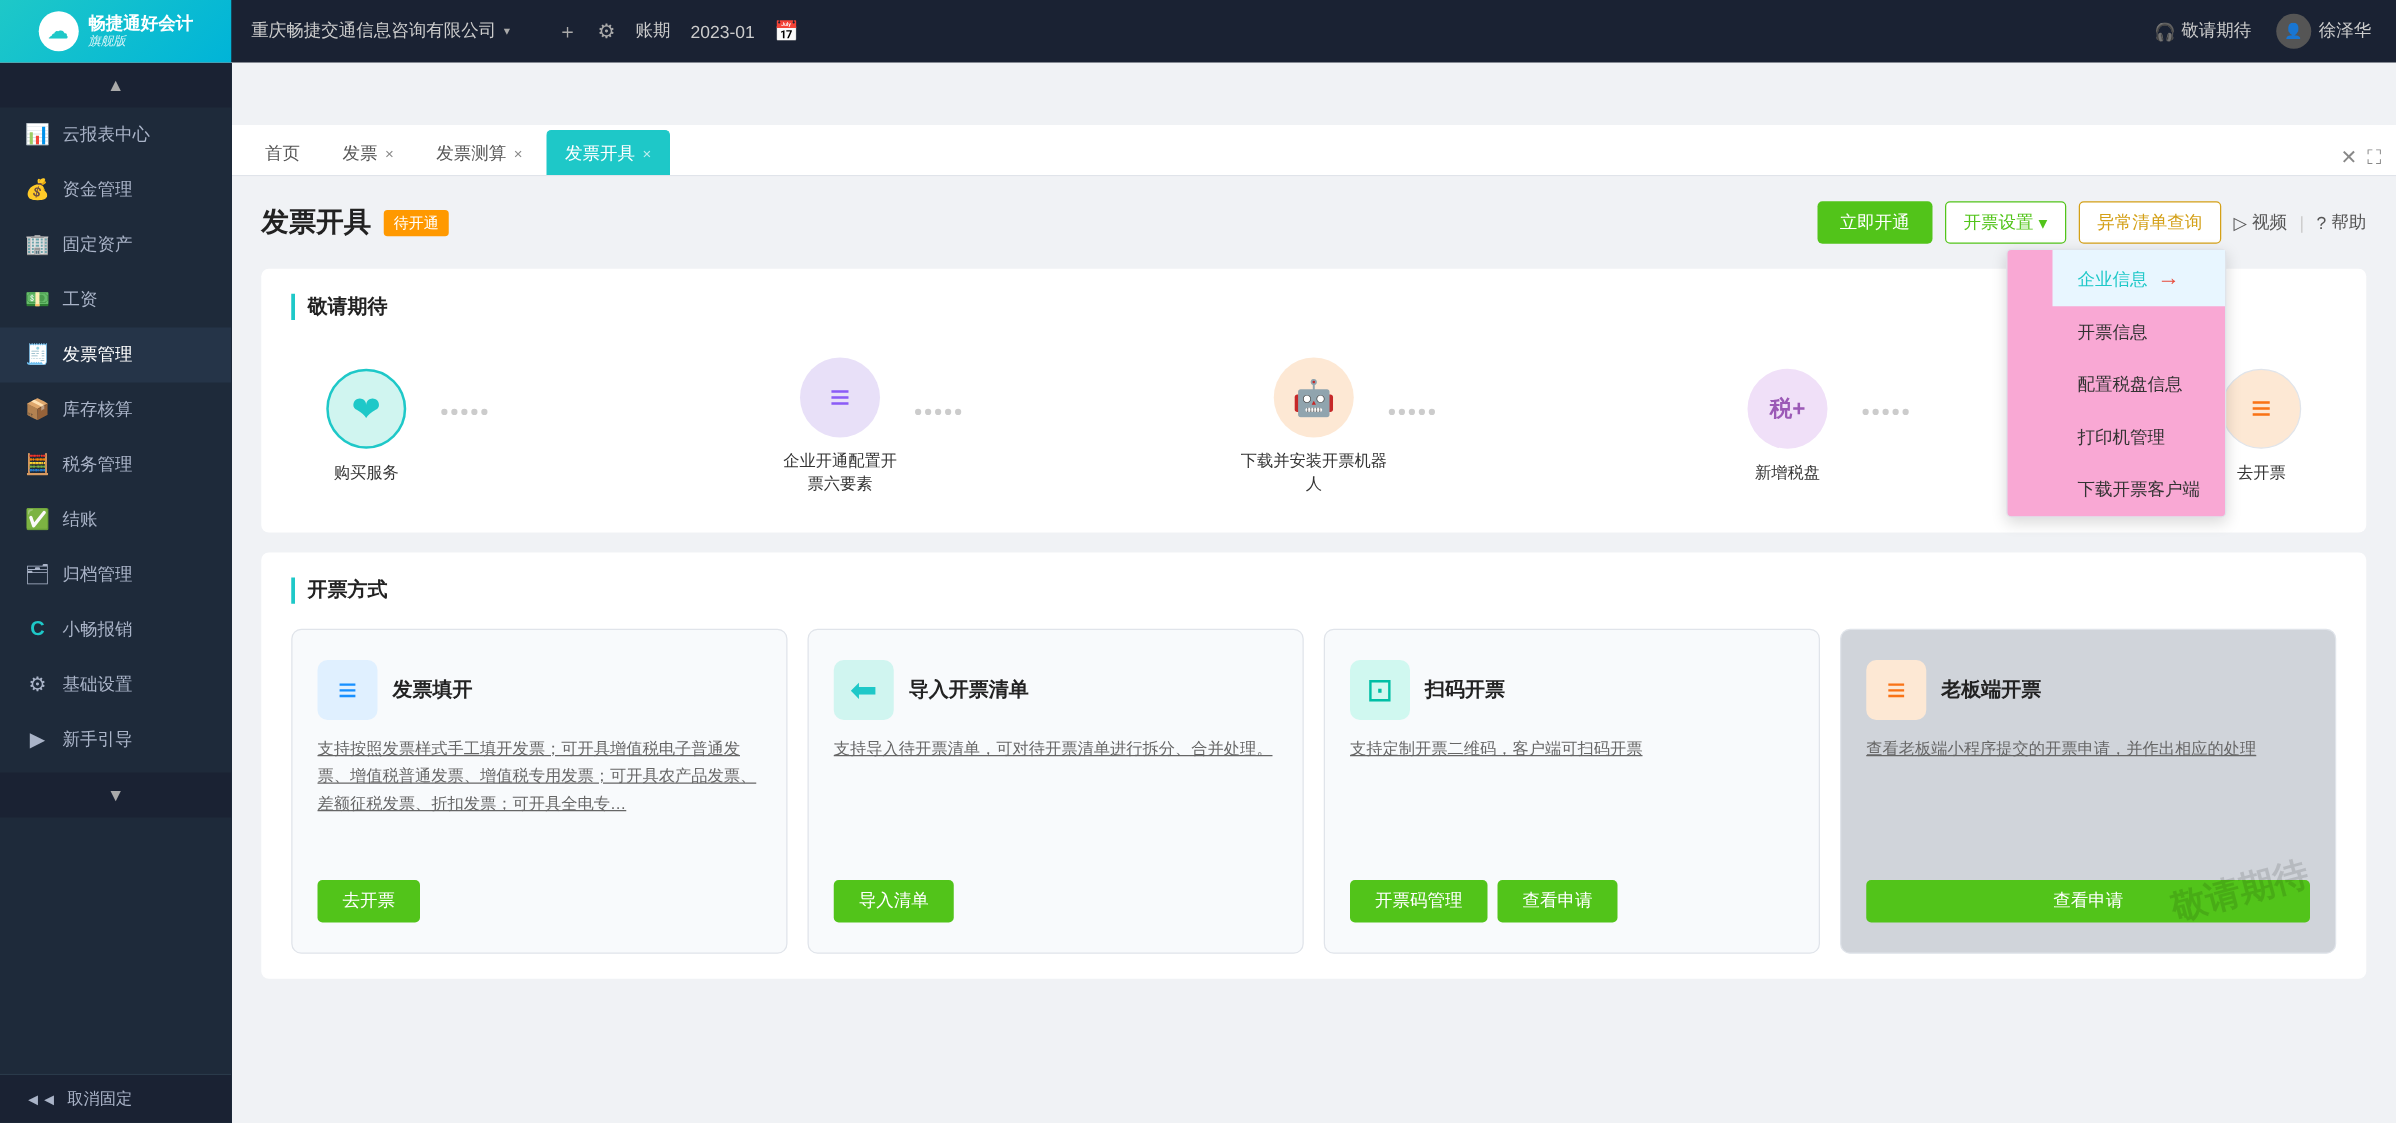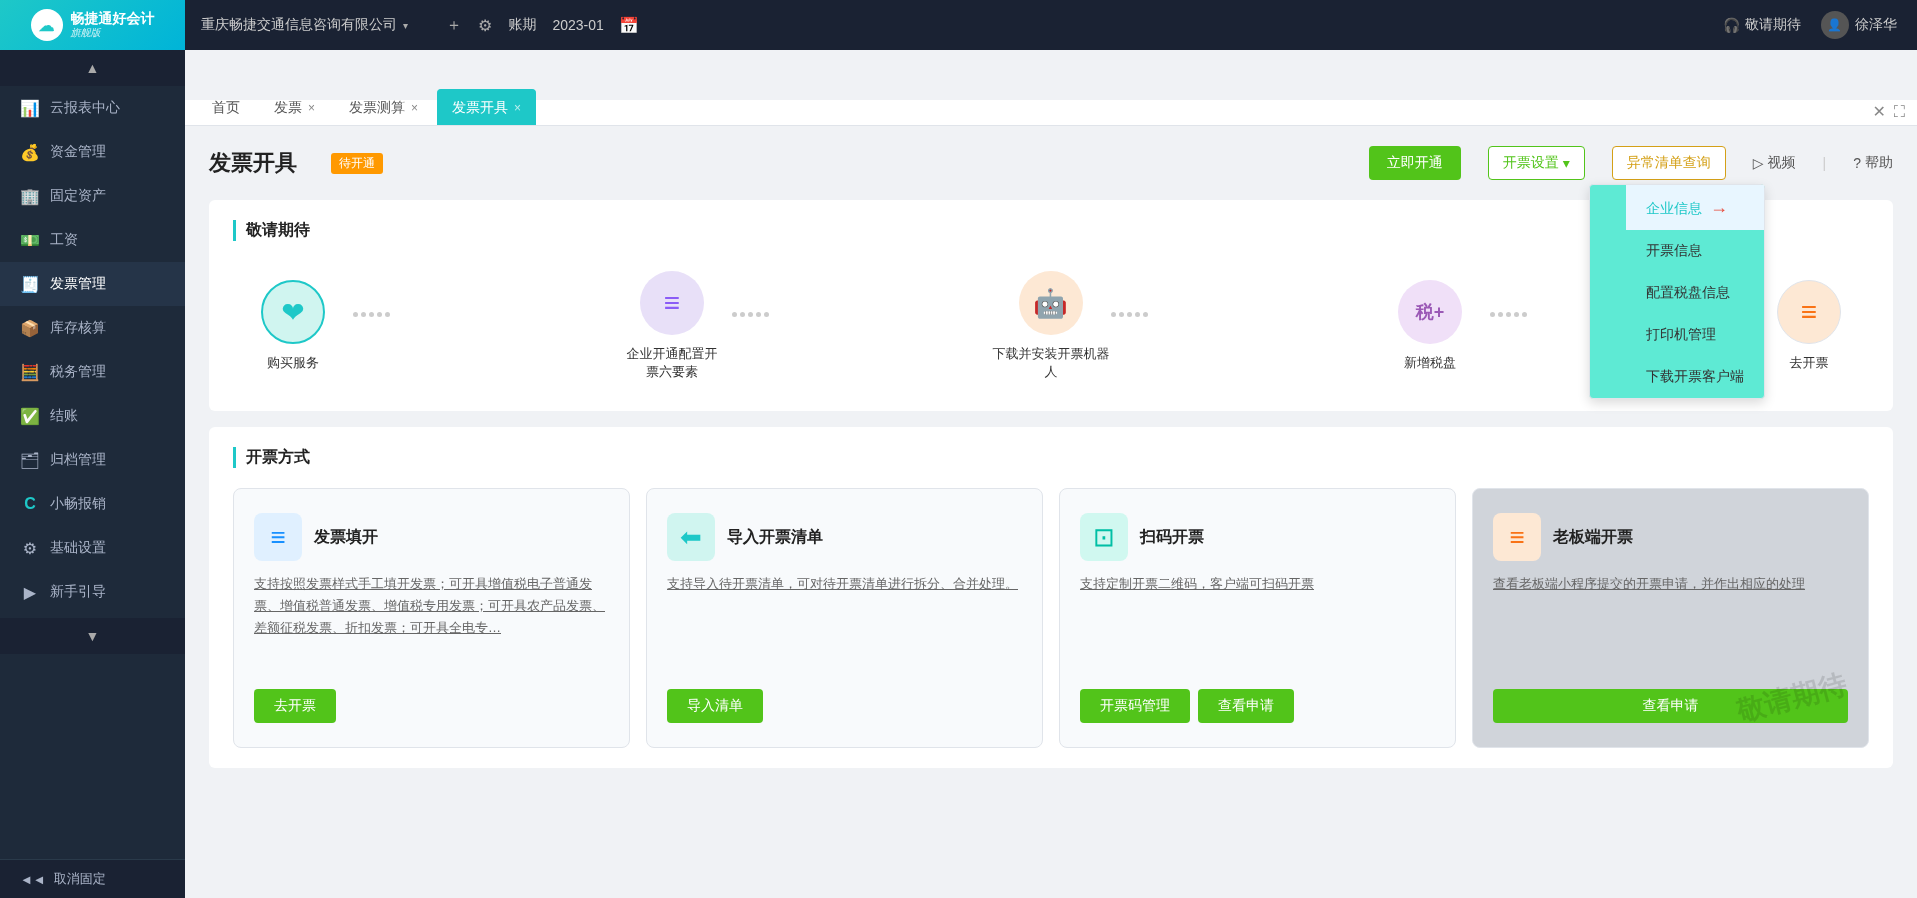--- a/index.html
+++ b/index.html
@@ -111,21 +111,21 @@
       margin-left: 185px;
       margin-top: 50px;
       height: calc(898px - 50px);
       display: flex;
       flex-direction: column;
       background: #f0f2f5;
     }
 
     
     .tab-bar {
-      height: 26px;
+      height: 41px;
       background: #fff;
       display: flex;
       align-items: flex-end;
       border-bottom: 1px solid #e0e4ea;
       padding: 0 12px;
       gap: 4px;
       flex-shrink: 0;
     }
     .tab-item {
       height: 36px;
@@ -170,23 +170,22 @@
       margin-bottom: 20px;
     }
     .page-title-row { display: flex; align-items: center; gap: 10px; }
     .page-title { font-size: 22px; font-weight: bold; color: #222; }
     .status-badge {
       background: #ff9900;
       color: white;
       font-size: 12px;
       padding: 2px 8px;
       border-radius: 3px;
-      margin-left: 24px;
-    }
-    .header-actions { display: flex; align-items: center; gap: 27px; position: relative; }
+    }
+    .header-actions { display: flex; align-items: center; gap: 10px; position: relative; }
     .btn-green {
       background: #52c41a;
       color: white;
       border: none;
       padding: 8px 18px;
       border-radius: 4px;
       cursor: pointer;
       font-size: 14px;
     }
     .btn-outline-green {
@@ -208,22 +207,22 @@
       cursor: pointer;
       font-size: 14px;
       display: flex; align-items: center; gap: 4px;
     }
     .btn-text-link { color: #555; cursor: pointer; font-size: 14px; display: flex; align-items: center; gap: 4px; }
 
     
     .dropdown-menu {
       position: absolute;
       top: 100%;
-      right: 128px;
-      background: #5eead4;
+      right: 112px;
+      background: #f9a8d4;
       border: 1px solid #e0e4ea;
       border-radius: 4px;
       box-shadow: 0 4px 12px rgba(0,0,0,0.15);
       z-index: 1000;
       min-width: 160px;
       margin-top: 4px;
       padding-left: 36px;
     }
     .dropdown-item {
       padding: 12px 20px;

